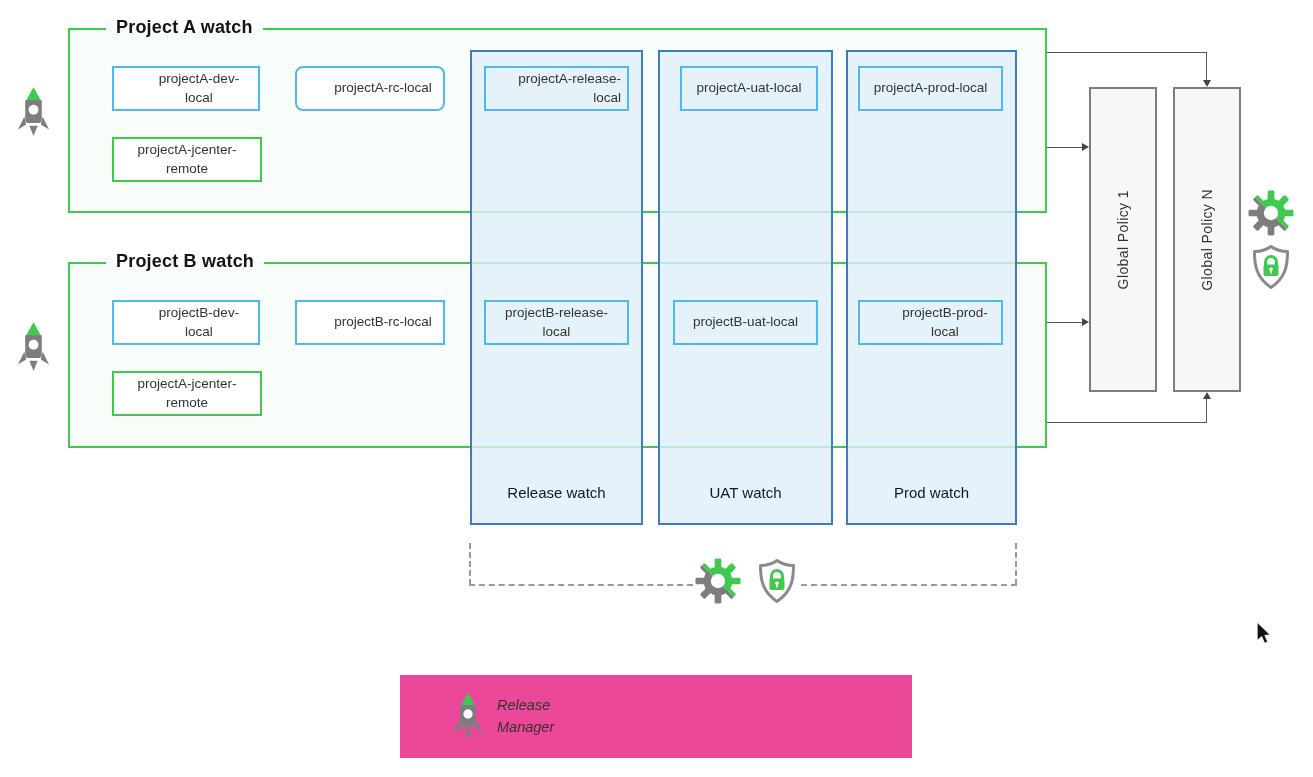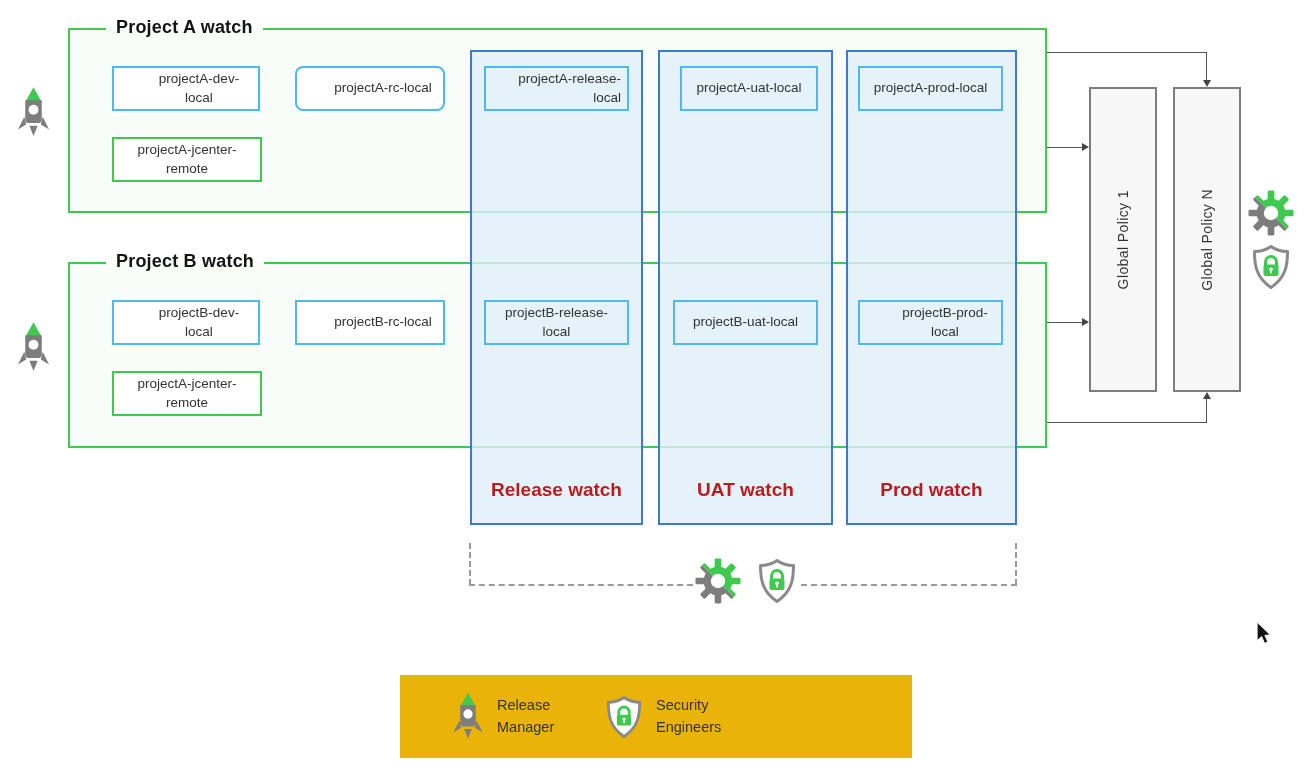--- a/index.html
+++ b/index.html
@@ -8,21 +8,21 @@
 
   
   .watch-box{position:absolute;border:2px solid #3fc94f;background:#f9fdf9;z-index:1;box-sizing:border-box;}
   .watch-title{position:absolute;top:-15px;left:36px;padding:2px 10px;
     font-size:18px;font-weight:bold;color:#141414;letter-spacing:.2px;
     background:linear-gradient(#ffffff 0 52%, #f9fdf9 52% 100%);white-space:nowrap;}
 
   
   .stage-col{position:absolute;border:2px solid #3a7cc9;background:rgba(224,239,250,.8);z-index:2;box-sizing:border-box;}
   .stage-title{position:absolute;left:0;right:0;bottom:22px;text-align:center;
-    font-size:19px;font-weight:bold;color:#b91c1c;}
+    font-size:15px;font-weight:normal;color:#0f172a;}
 
   
   .repo{position:absolute;height:45px;box-sizing:border-box;display:flex;align-items:center;justify-content:center;
     text-align:center;font-size:13.5px;color:#333;line-height:1.35;padding:2px 6px;z-index:3;}
   .repo.blue{border:2px solid #4eb9f1;background:#fff;padding-left:32px;}
   .repo.green{border:2px solid #3fc94f;background:#fff;}
   .repo.inblue{border:2px solid #4eb9f1;background:transparent;}
 
   
   .policy{position:absolute;background:#f7f7f7;border:2px solid #7d7d7d;z-index:2;box-sizing:border-box;
@@ -37,22 +37,22 @@
   .arrow.down{border-left:4.5px solid transparent;border-right:4.5px solid transparent;border-top:7px solid #444;}
   .arrow.up{border-left:4.5px solid transparent;border-right:4.5px solid transparent;border-bottom:7px solid #444;}
 
   
   .dot-h{position:absolute;height:0;border-top:2px dashed #9a9a9a;z-index:1;}
   .dot-v{position:absolute;width:0;border-left:2px dashed #9a9a9a;z-index:1;}
 
   .icon{position:absolute;z-index:4;}
 
   
-  .legend{position:absolute;left:400px;top:675px;width:512px;height:83px;background:#eab308;z-index:1;
-    display:flex;align-items:center;padding-left:52px;gap:28px;box-sizing:border-box;}
+  .legend{position:absolute;left:400px;top:675px;width:512px;height:83px;background:#ec4899;z-index:1;
+    display:flex;align-items:center;padding-left:52px;gap:52px;box-sizing:border-box;font-style:italic;}
   .legend-item{display:flex;align-items:center;gap:13px;}
   .legend-item svg{flex:0 0 auto;}
   .legend-label{font-size:14.5px;color:#333;line-height:1.45;width:80px;}
 </style>
 </head>
 <body>
 
 <svg width="0" height="0" style="position:absolute">
   <defs>
     <clipPath id="clip-gray">
@@ -203,25 +203,19 @@
       <use href="#icon-shield"></use>
     </svg>
 
   <div class="legend">
     <div class="legend-item">
       <svg width="32" height="50">
           <use href="#icon-rocket"></use>
         </svg>
       <div class="legend-label">Release Manager</div>
     </div>
-    <div class="legend-item">
-      <svg width="38" height="44">
-          <use href="#icon-shield"></use>
-        </svg>
-      <div class="legend-label">Security Engineers</div>
-    </div>
   </div>
 
   <svg class="icon" style="left:1256px;top:622px;z-index:9;" width="15" height="22">
       <use href="#icon-cursor"></use>
     </svg>
 
 </div>
 
 </body></html>

